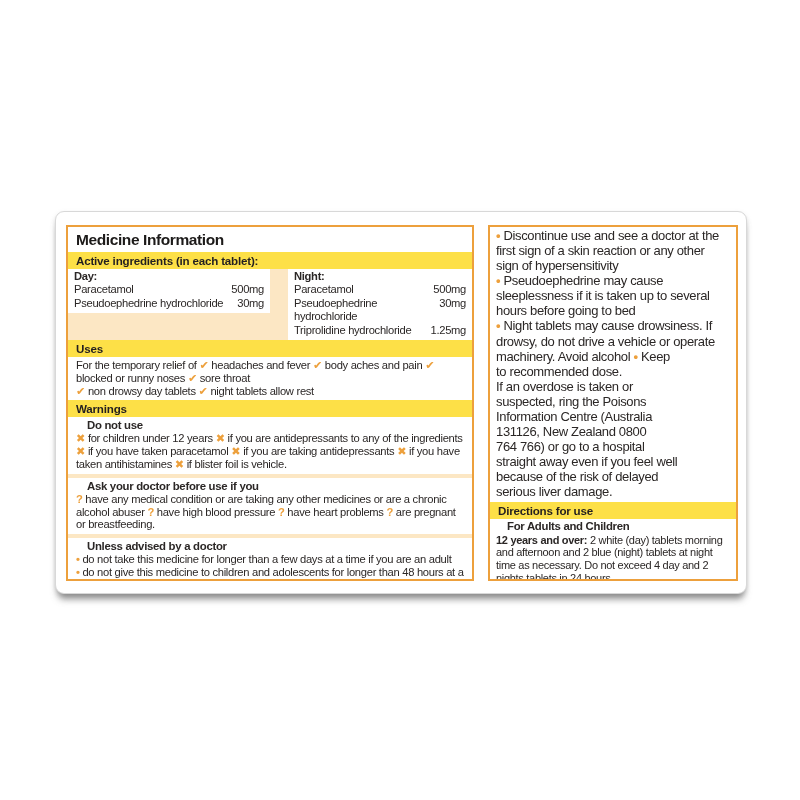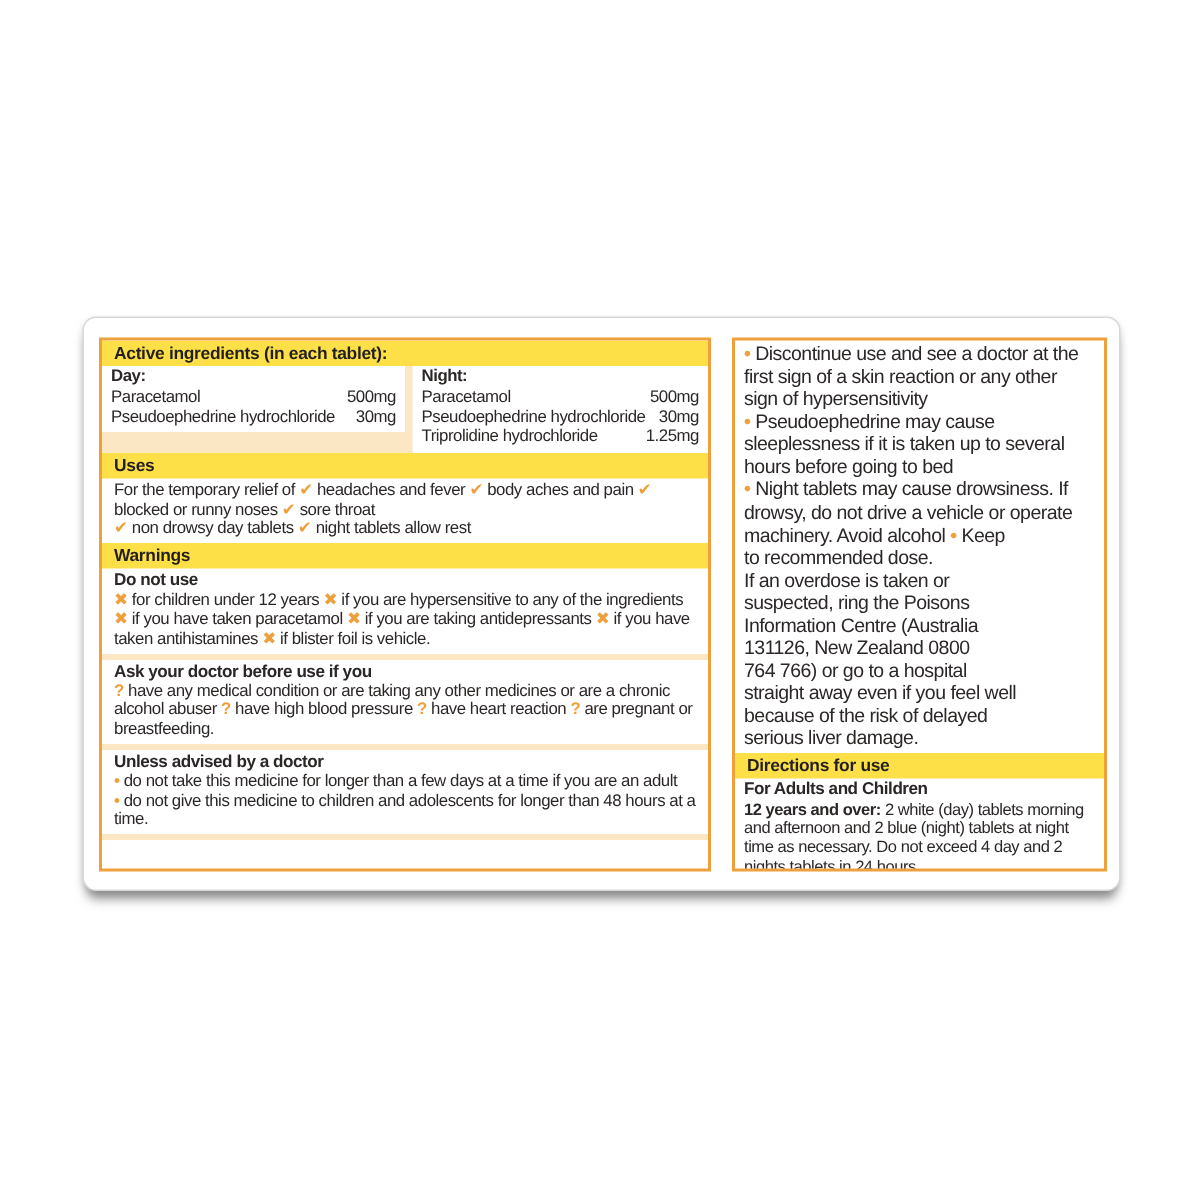--- a/index.html
+++ b/index.html
@@ -24,41 +24,42 @@
     font-weight:bold;color:#1c1a19;font-size:15.5px;letter-spacing:-0.4px;
     padding:4px 8px 3px;line-height:1.15;
   }
   .band{
     background:#fde047;font-weight:bold;font-size:11.6px;letter-spacing:-0.2px;
     padding:1px 8px;line-height:1.3;color:#231f20;
   }
   .divider{height:4px;background:#fce7c4;flex:none;}
   .block{padding:2px 8px 3px;font-size:11.2px;letter-spacing:-0.3px;line-height:1.14;}
   .rich{white-space:pre-line;}
-  .sub{font-weight:bold;font-size:11.4px;}
+  .sub{font-weight:bold;font-size:11.4px;margin-left:11px;}
   .b{font-weight:bold;}
   .g{font-weight:bold;color:#eda03c;}
   .ing{
-    background:#fce7c4;display:flex;gap:5px;flex:none;
+    background:#fce7c4;display:flex;gap:18px;flex:none;
     font-size:11.2px;letter-spacing:-0.3px;line-height:1.2;
   }
   .ingcol{background:#ffffff;padding:1px 6px 3px;box-sizing:border-box;align-self:flex-start;}
   .ingcol.day{width:202px;}
   .ingcol.night{flex:1;}
   .irow{display:flex;justify-content:space-between;}
   .irow .amt{text-align:right;}
   .right-body{font-size:13px;letter-spacing:-0.35px;padding:1px 6px 3px;line-height:1.16;}
   .dir-body{font-size:11px;letter-spacing:-0.3px;padding:1px 6px 3px;line-height:1.16;}
 </style>
 </head>
 <body>
 
 <div class="card">
 
   <div class="panel left">
+    <div class="ptitle">Medicine Information</div>
 
     <div class="band">Active ingredients (in each tablet):</div>
 
     <div class="ing">
       <div class="ingcol day">
         <div class="b">Day:</div>
         <div class="irow">
           <span>Paracetamol</span>
           <span class="amt">500mg</span>
         </div>
@@ -84,28 +85,28 @@
       </div>
     </div>
 
     <div class="band">Uses</div>
     <div class="block rich"><span>For the temporary relief of </span><span class="g check">✔</span><span> headaches and fever </span><span class="g check">✔</span><span> body aches and pain </span><span class="g check">✔</span><span> blocked or runny noses </span><span class="g check">✔</span><span> sore throat
 </span><span class="g check">✔</span><span> non drowsy day tablets </span><span class="g check">✔</span><span> night tablets allow rest</span></div>
 
     <div class="band">Warnings</div>
     <div class="block">
       <div class="sub">Do not use</div>
-      <div class="rich"><span class="g cross">✖</span><span> for children under 12 years </span><span class="g cross">✖</span><span> if you are hypersensitive to any of the ingredients
+      <div class="rich"><span class="g cross">✖</span><span> for children under 12 years </span><span class="g cross">✖</span><span> if you are antidepressants to any of the ingredients
 </span><span class="g cross">✖</span><span> if you have taken paracetamol </span><span class="g cross">✖</span><span> if you are taking antidepressants </span><span class="g cross">✖</span><span> if you have taken antihistamines </span><span class="g cross">✖</span><span> if blister foil is vehicle.</span></div>
     </div>
 
     <div class="divider"></div>
     <div class="block">
       <div class="sub">Ask your doctor before use if you</div>
-      <div class="rich"><span class="g question">?</span><span> have any medical condition or are taking any other medicines or are a chronic alcohol abuser </span><span class="g question">?</span><span> have high blood pressure </span><span class="g question">?</span><span> have heart reaction </span><span class="g question">?</span><span> are pregnant or breastfeeding.</span></div>
+      <div class="rich"><span class="g question">?</span><span> have any medical condition or are taking any other medicines or are a chronic alcohol abuser </span><span class="g question">?</span><span> have high blood pressure </span><span class="g question">?</span><span> have heart problems </span><span class="g question">?</span><span> are pregnant or breastfeeding.</span></div>
     </div>
 
     <div class="divider"></div>
     <div class="block">
       <div class="sub">Unless advised by a doctor</div>
       <div class="rich"><span class="g bullet">•</span><span> do not take this medicine for longer than a few days at a time if you are an adult
 </span><span class="g bullet">•</span><span> do not give this medicine to children and adolescents for longer than 48 hours at a time.</span></div>
     </div>
 
     <div class="divider"></div>

